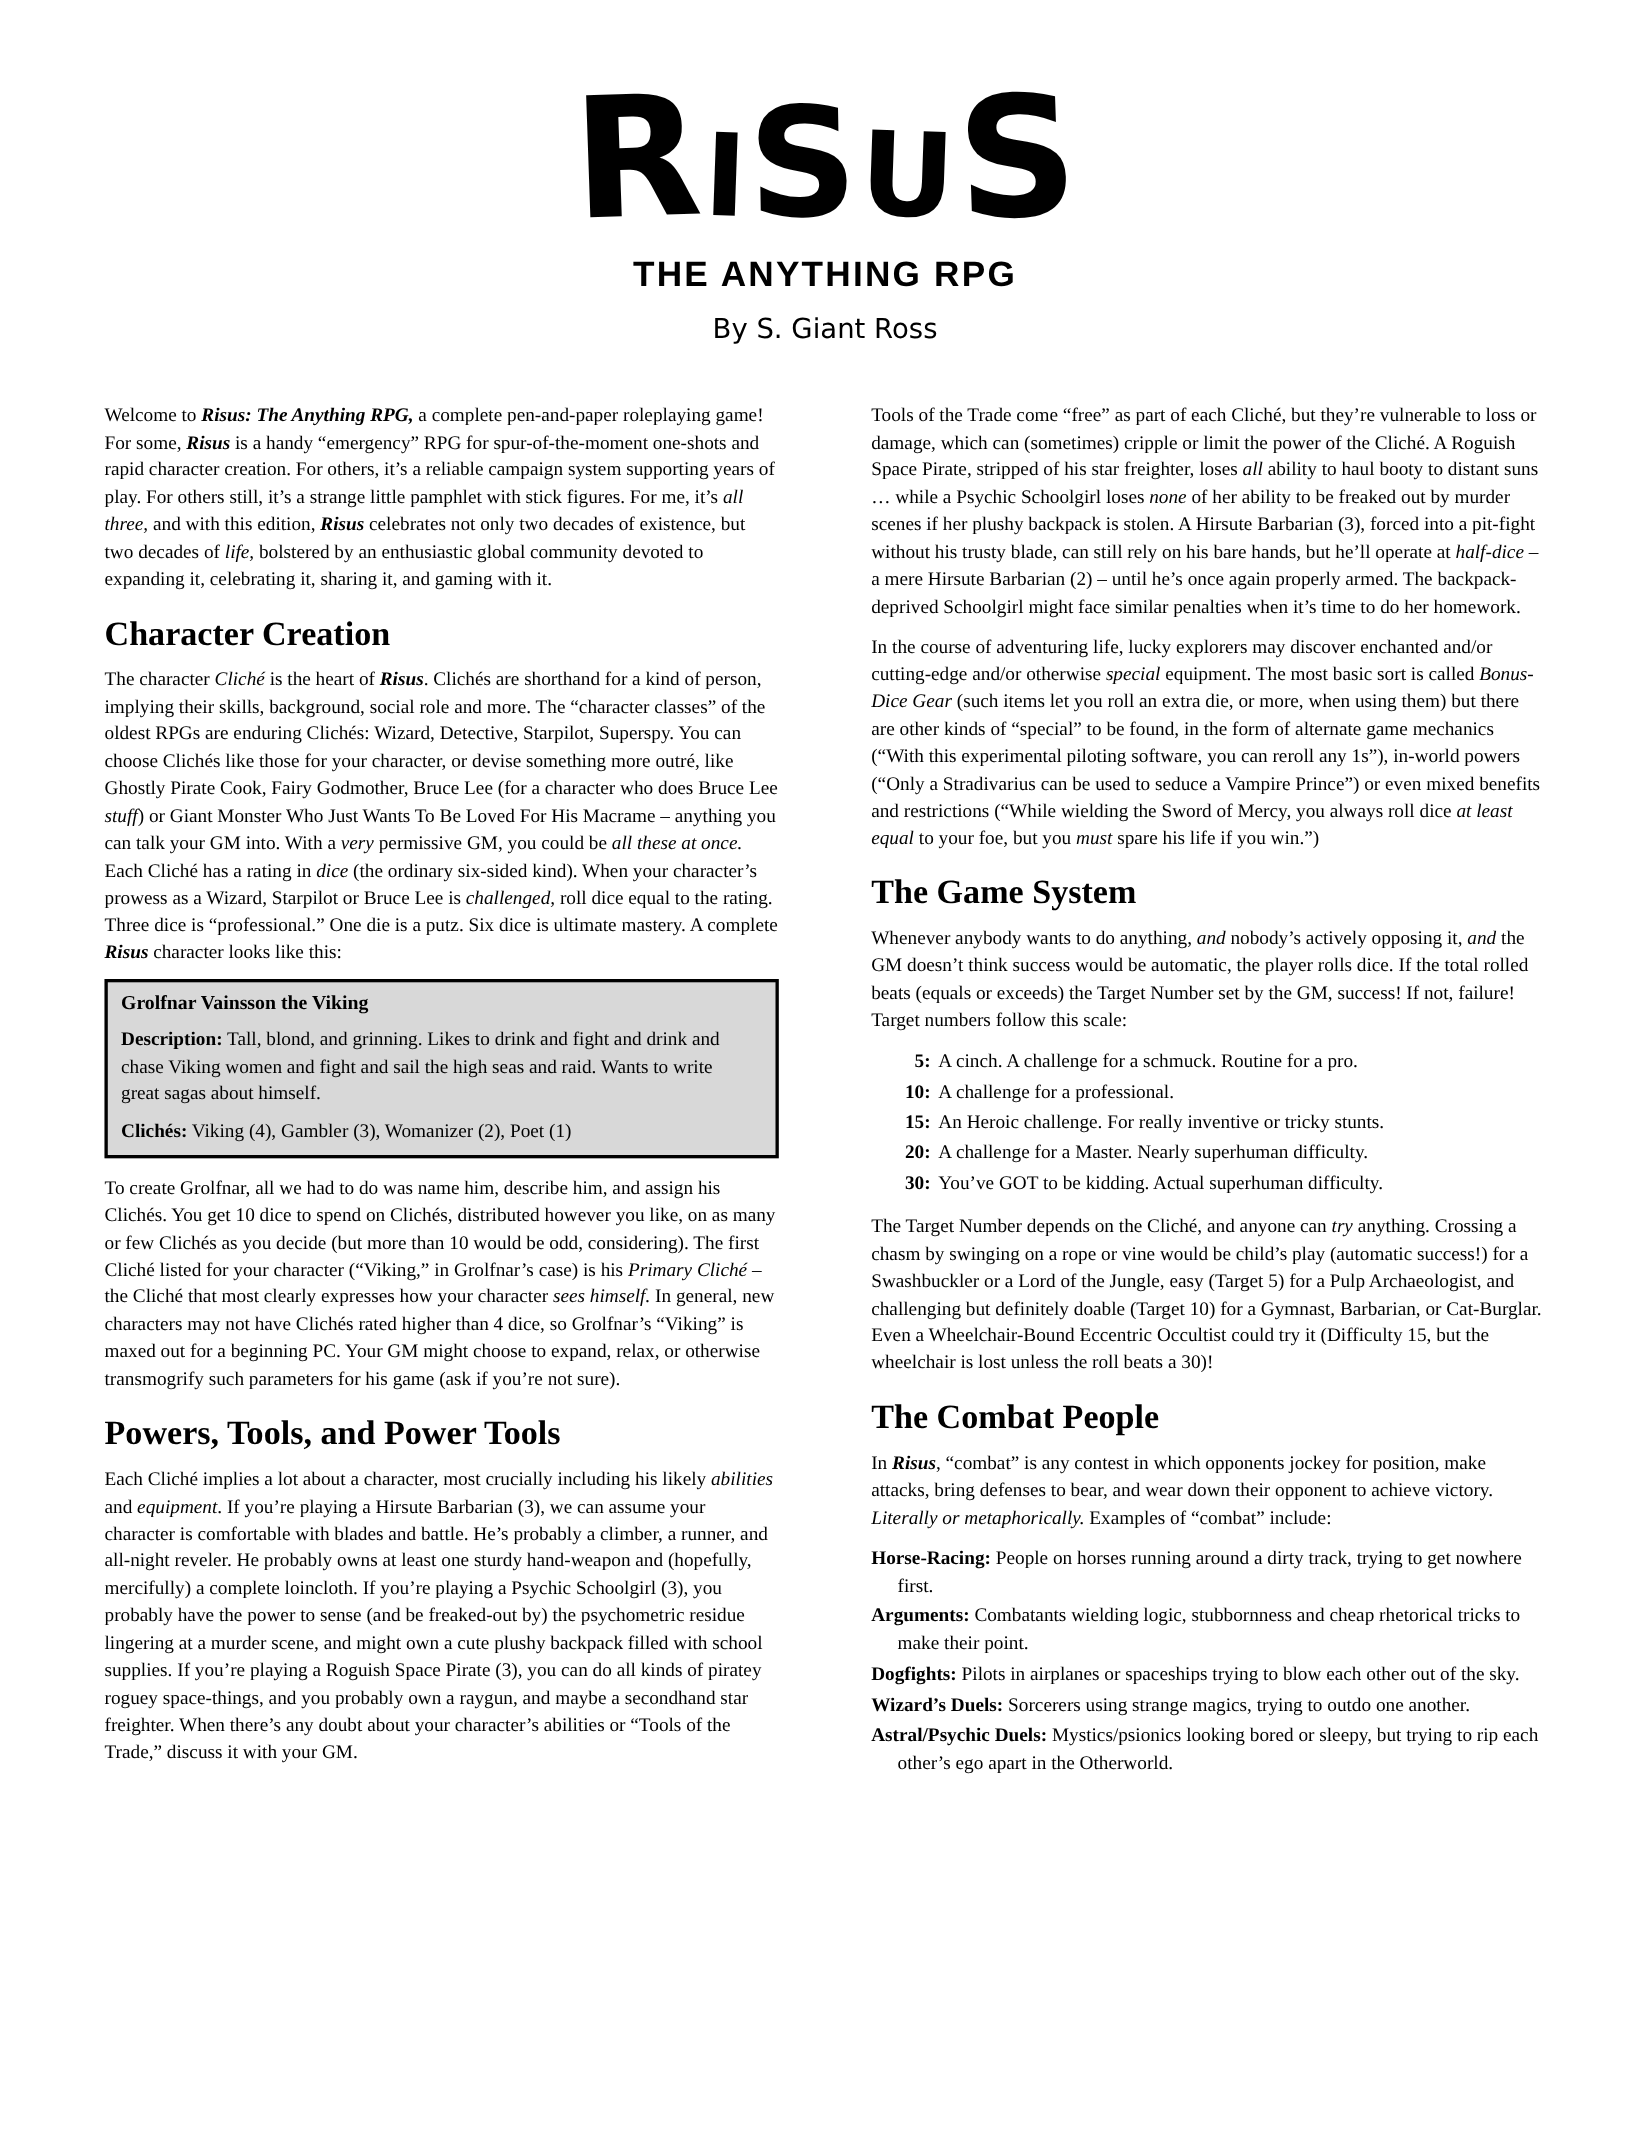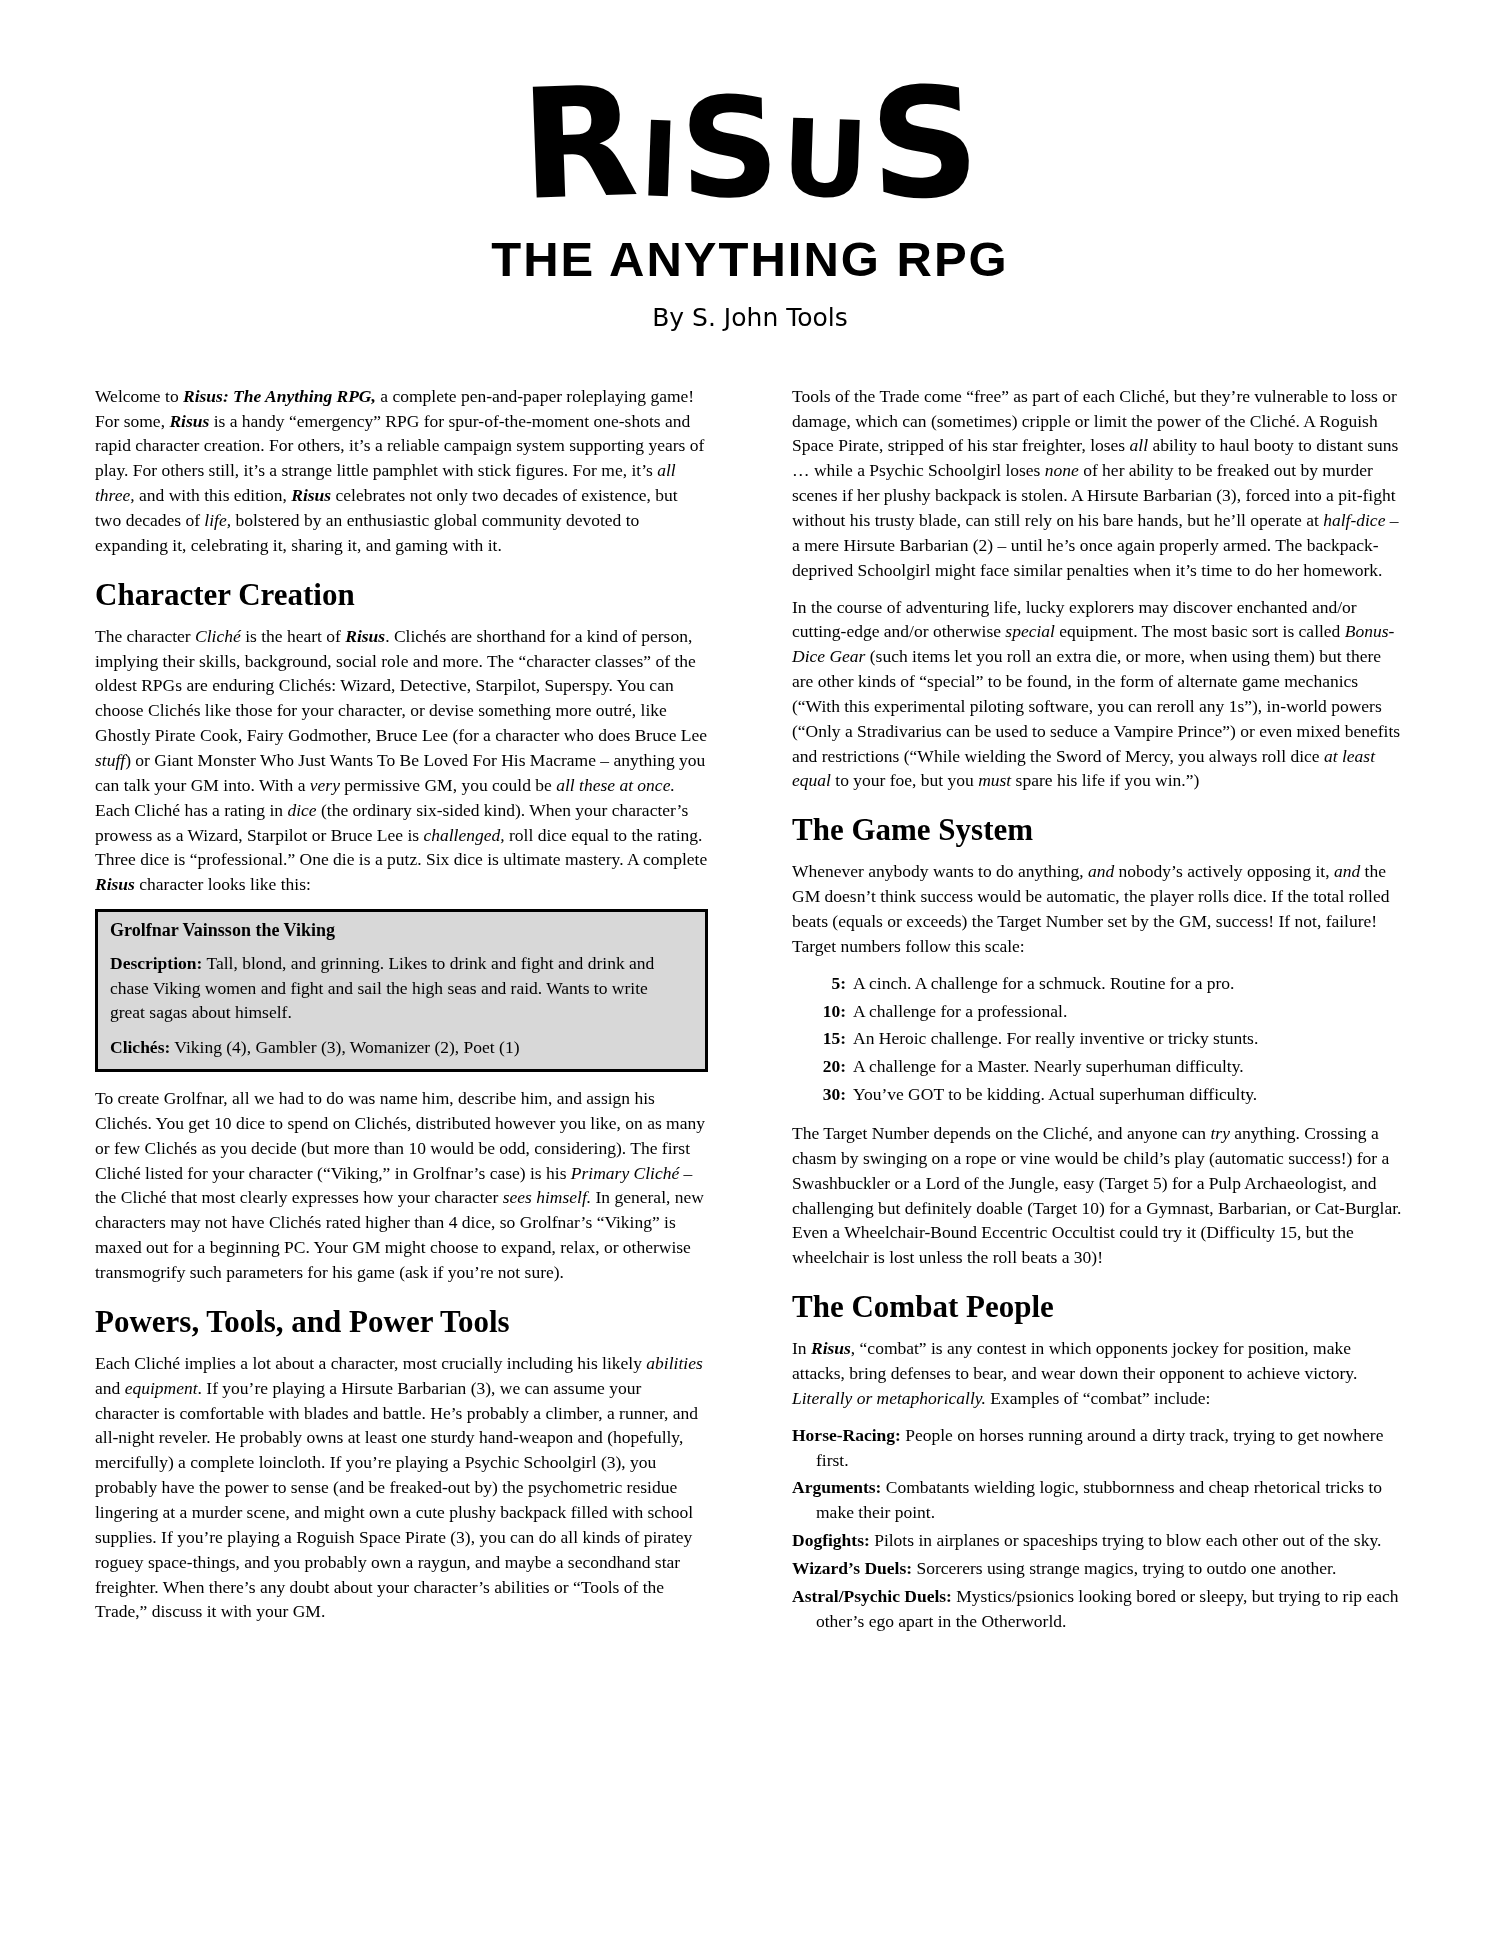--- a/index.html
+++ b/index.html
@@ -27,21 +27,21 @@
   }
   .logo-letter { display: inline-block; line-height: 0.9; margin: 0 1px; }
   .logo-letter.l0 { font-size: 152px; transform: rotate(-2deg); }
   .logo-letter.l1 { font-size: 104px; transform: rotate(2deg); }
   .logo-letter.l2 { font-size: 138px; transform: rotate(-1deg); }
   .logo-letter.l3 { font-size: 106px; transform: rotate(2deg); }
   .logo-letter.l4 { font-size: 152px; transform: rotate(-2deg); }
   .subtitle {
     font-family: "Liberation Sans", sans-serif;
     font-weight: bold;
-    font-size: 49px;
+    font-size: 32px;
     letter-spacing: 2px;
     margin-top: 18px;
   }
   .byline {
     font-family: "DejaVu Sans", sans-serif;
     font-size: 25px;
     margin-top: 16px;
   }
   
   .columns {
@@ -106,21 +106,21 @@
     margin: 0 0 3px 0;
   }
 </style>
 </head>
 <body>
 
 <div class="page">
   <div class="masthead">
     <div class="logo"><span class="logo-letter l0">R</span><span class="logo-letter l1">I</span><span class="logo-letter l2">S</span><span class="logo-letter l3">U</span><span class="logo-letter l4">S</span></div>
     <div class="subtitle">THE ANYTHING RPG</div>
-    <div class="byline">By S. John Tools</div>
+    <div class="byline">By S. Giant Ross</div>
   </div>
   <div class="columns">
     <div class="col">
         <p><span>Welcome to </span><span class="b i">Risus: The Anything RPG,</span><span> a complete pen-and-paper roleplaying game! For some, </span><span class="b i">Risus</span><span> is a handy “emergency” RPG for spur-of-the-moment one-shots and rapid character creation. For others, it’s a reliable campaign system supporting years of play. For others still, it’s a strange little pamphlet with stick figures. For me, it’s </span><span class="i">all three,</span><span> and with this edition, </span><span class="b i">Risus</span><span> celebrates not only two decades of existence, but two decades of </span><span class="i">life,</span><span> bolstered by an enthusiastic global community devoted to expanding it, celebrating it, sharing it, and gaming with it.</span></p>
         <h2>Character Creation</h2>
         <p><span>The character </span><span class="i">Cliché</span><span> is the heart of </span><span class="b i">Risus</span><span>. Clichés are shorthand for a kind of person, implying their skills, background, social role and more. The “character classes” of the oldest RPGs are enduring Clichés: Wizard, Detective, Starpilot, Superspy. You can choose Clichés like those for your character, or devise something more outré, like Ghostly Pirate Cook, Fairy Godmother, Bruce Lee (for a character who does Bruce Lee </span><span class="i">stuff</span><span>) or Giant Monster Who Just Wants To Be Loved For His Macrame – anything you can talk your GM into. With a </span><span class="i">very</span><span> permissive GM, you could be </span><span class="i">all these at once.</span><span> Each Cliché has a rating in </span><span class="i">dice</span><span> (the ordinary six-sided kind). When your character’s prowess as a Wizard, Starpilot or Bruce Lee is </span><span class="i">challenged,</span><span> roll dice equal to the rating.  Three dice is “professional.” One die is a putz. Six dice is ultimate mastery. A complete </span><span class="b i">Risus</span><span> character looks like this:</span></p>
         <div class="example-box">
           <div class="box-title">Grolfnar Vainsson the Viking</div>
           <p class="box-p"><span class="b">Description:</span><span> Tall, blond, and grinning. Likes to drink and fight and drink and chase Viking women and fight and sail the high seas and raid. Wants to write great sagas about himself.</span></p>
           <p class="box-p"><span class="b">Clichés:</span><span> Viking (4), Gambler (3), Womanizer (2), Poet (1)</span></p>

